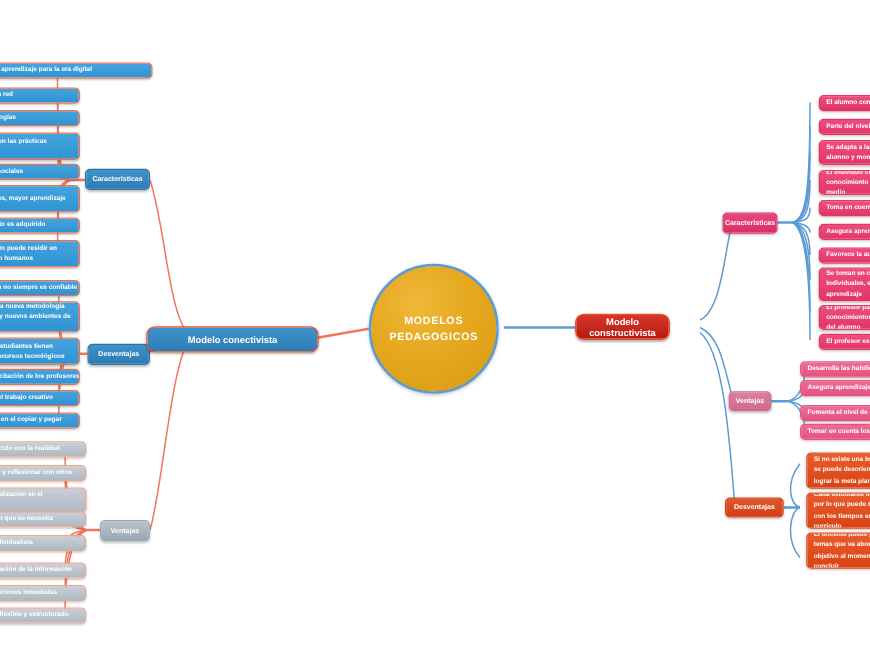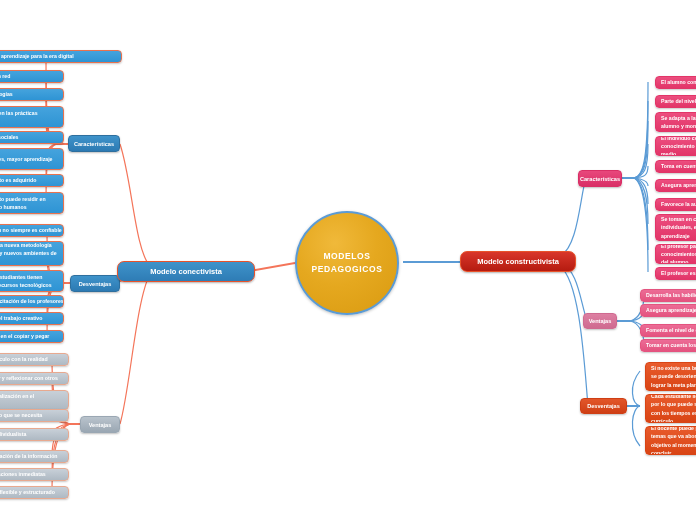--- a/index.html
+++ b/index.html
@@ -260,21 +260,21 @@
 
   <div class="leaf grey-leaf" style="left:-50px; top:353px; width:119px; height:13px;">Relaciona el currículo con la realidad</div>
   <div class="leaf grey-leaf" style="left:-50px; top:372px; width:119px; height:13px;">Permite compartir y reflexionar con otros</div>
   <div class="leaf grey-leaf wrap" style="left:-50px; top:390px; width:119px; height:20px;">Promueve la actualización en el conocimiento</div>
   <div class="leaf grey-leaf" style="left:-50px; top:409px; width:119px; height:13px;">Se aprende sólo lo que se necesita</div>
   <div class="leaf grey-leaf" style="left:-50px; top:428px; width:119px; height:13px;">Es un proceso individualista</div>
   <div class="leaf grey-leaf" style="left:-50px; top:450px; width:119px; height:13px;">Facilita la organización de la información</div>
   <div class="leaf grey-leaf" style="left:-50px; top:468px; width:119px; height:13px;">Permite comunicaciones inmediatas</div>
   <div class="leaf grey-leaf" style="left:-50px; top:486px; width:119px; height:13px;">El aprendizaje es flexible y estructurado</div>
 
-  <div class="branch red" style="left:460px; top:251px; width:116px; height:21px;">Modelo constructivista</div>
+  <div class="branch red" style="left:460px; top:251px; width:76px; height:21px;">Modelo constructivista</div>
 
   <div class="cat pink-cat" style="left:578px; top:170px; width:44px; height:17px;">Características</div>
 
   <div class="leaf pink-leaf" style="left:655px; top:76px; width:106px; height:13px;">El alumno construye su conocimiento</div>
   <div class="leaf pink-leaf" style="left:655px; top:95px; width:106px; height:13px;">Parte del nivel de desarrollo del alumno</div>
   <div class="leaf pink-leaf wrap" style="left:655px; top:112px; width:106px; height:20px;">Se adapta a las necesidades del alumno y momento histórico</div>
   <div class="leaf pink-leaf wrap" style="left:655px; top:136px; width:106px; height:20px;">El individuo construye su conocimiento interactuando con el medio</div>
   <div class="leaf pink-leaf" style="left:655px; top:160px; width:106px; height:13px;">Toma en cuenta los saberes previos</div>
   <div class="leaf pink-leaf" style="left:655px; top:179px; width:106px; height:13px;">Asegura aprendizajes significativos</div>
   <div class="leaf pink-leaf" style="left:655px; top:198px; width:106px; height:13px;">Favorece la autonomía del estudiante</div>

